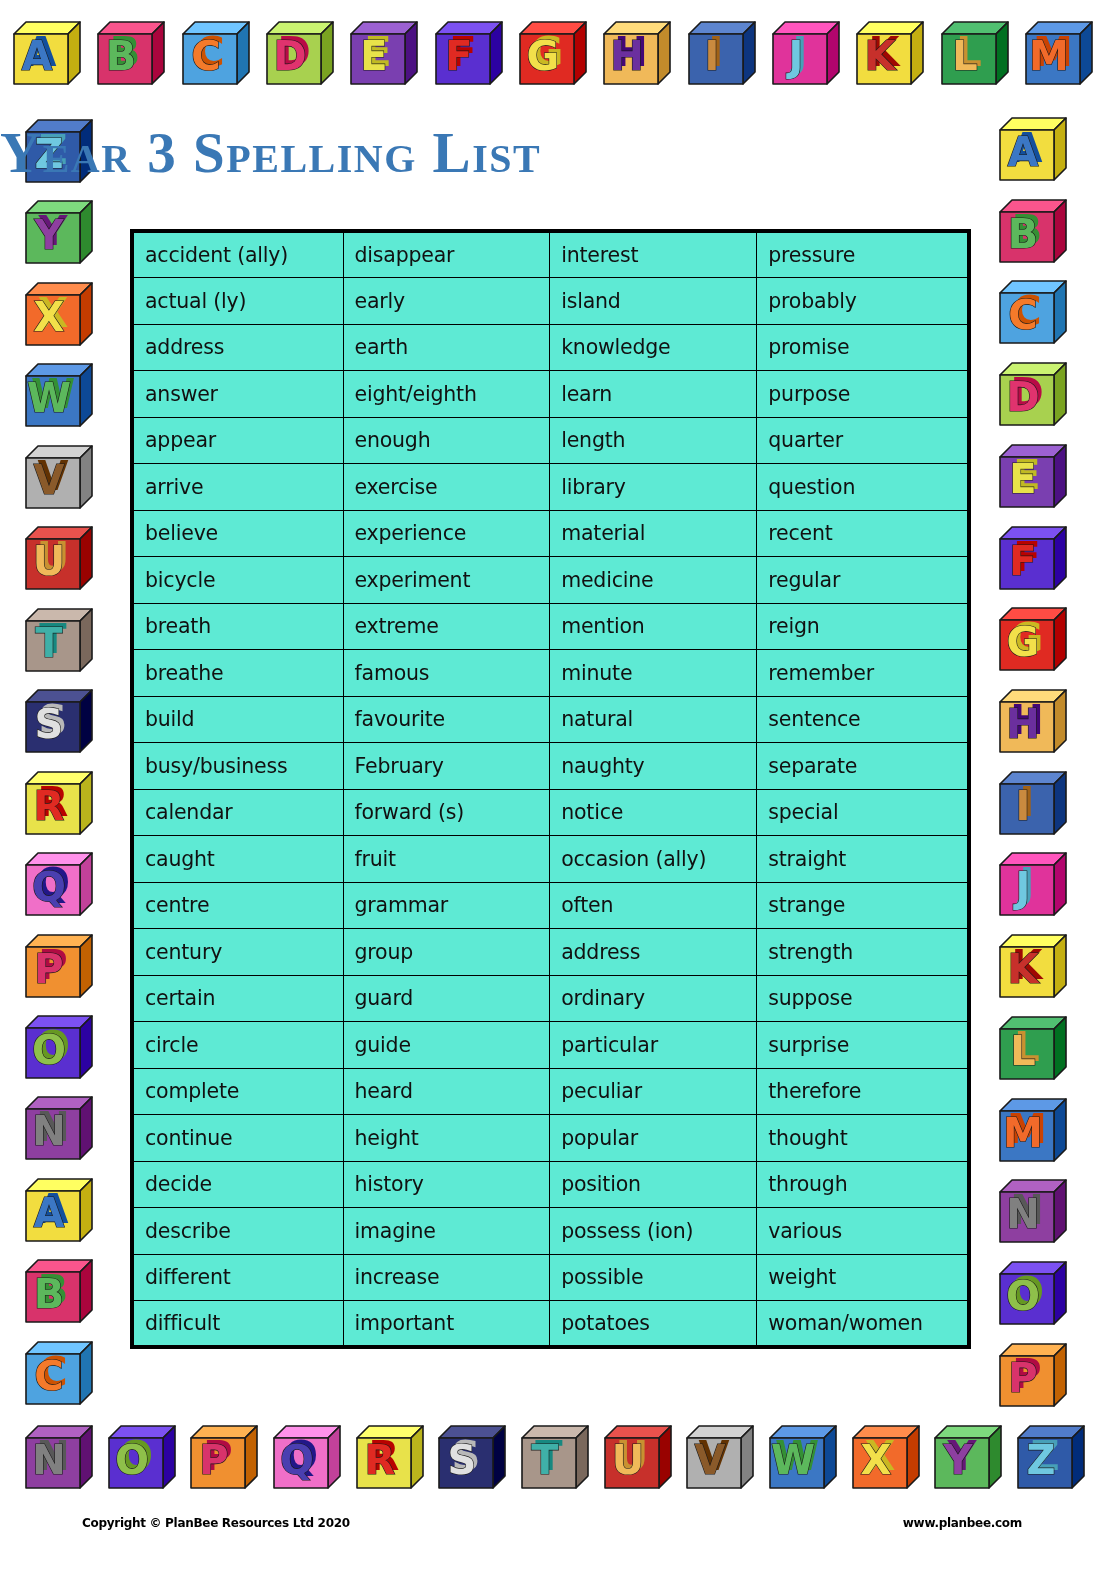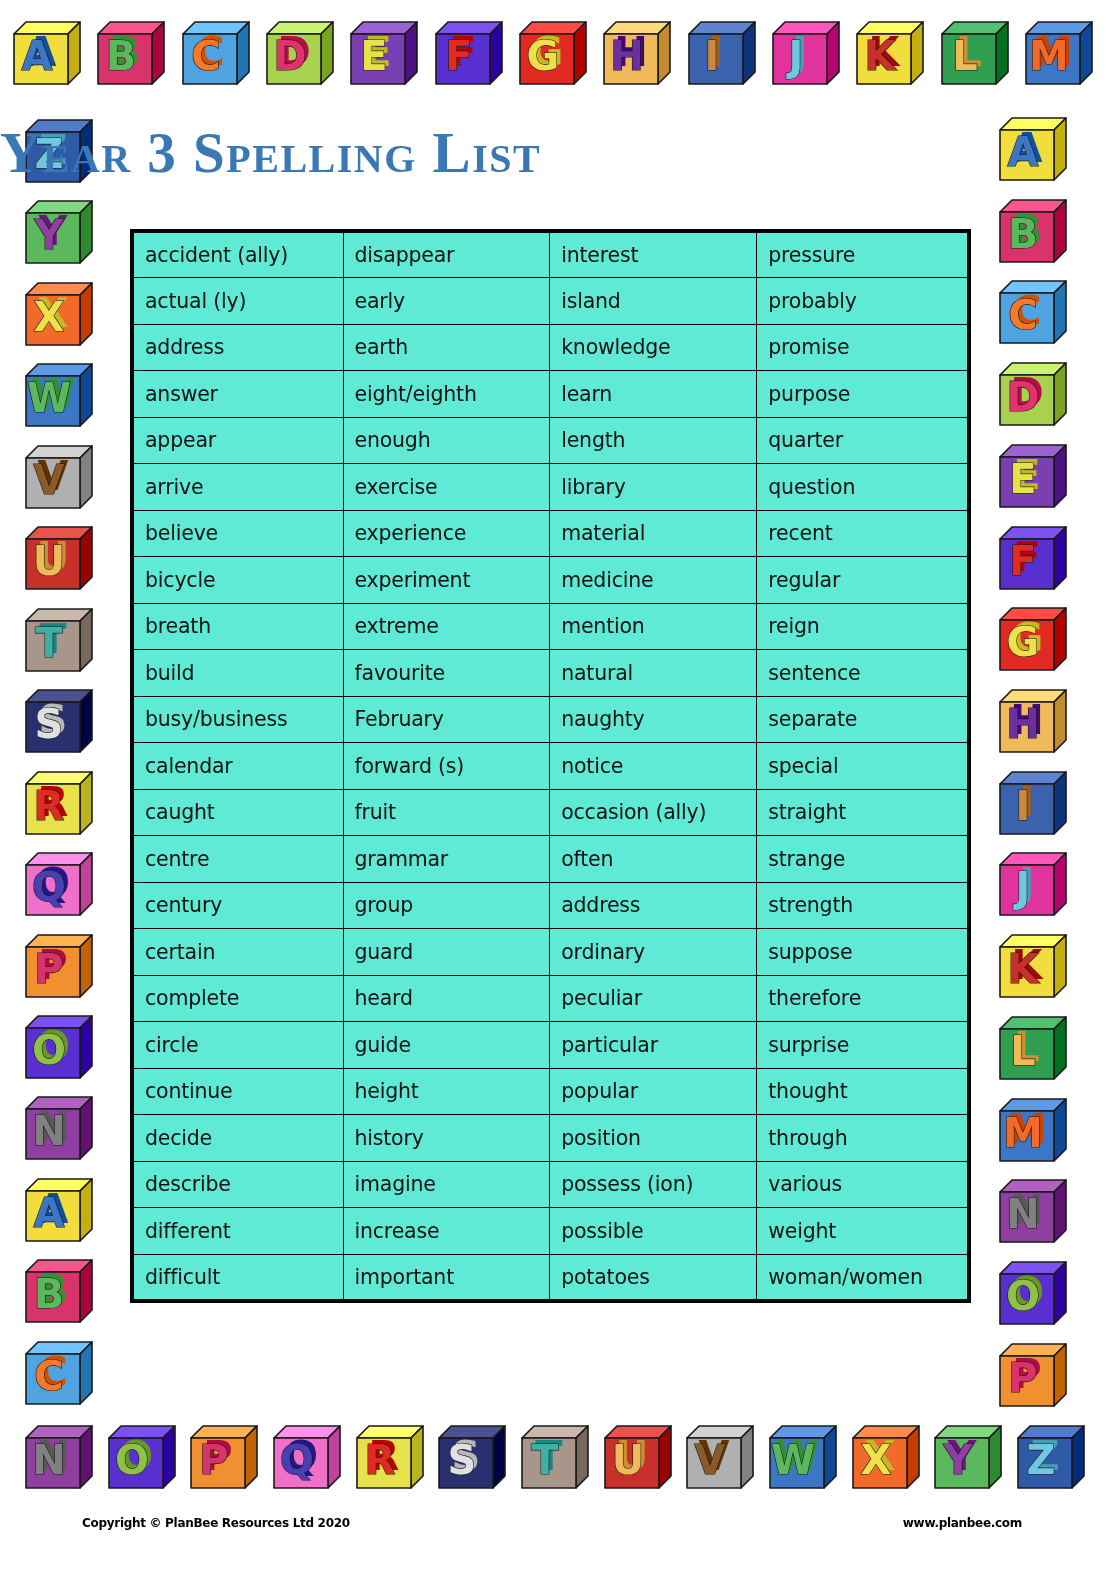--- a/index.html
+++ b/index.html
@@ -890,20 +890,26 @@
           <td class="c3">medicine</td>
           <td class="c4">regular</td>
         </tr>
         <tr>
           <td class="c1">breath</td>
           <td class="c2">extreme</td>
           <td class="c3">mention</td>
           <td class="c4">reign</td>
         </tr>
         <tr>
+          <td class="c1">breathe</td>
+          <td class="c2">famous</td>
+          <td class="c3">minute</td>
+          <td class="c4">remember</td>
+        </tr>
+        <tr>
           <td class="c1">build</td>
           <td class="c2">favourite</td>
           <td class="c3">natural</td>
           <td class="c4">sentence</td>
         </tr>
         <tr>
           <td class="c1">busy/business</td>
           <td class="c2">February</td>
           <td class="c3">naughty</td>
           <td class="c4">separate</td>
@@ -932,32 +938,32 @@
           <td class="c3">address</td>
           <td class="c4">strength</td>
         </tr>
         <tr>
           <td class="c1">certain</td>
           <td class="c2">guard</td>
           <td class="c3">ordinary</td>
           <td class="c4">suppose</td>
         </tr>
         <tr>
+          <td class="c1">circle</td>
+          <td class="c2">guide</td>
+          <td class="c3">particular</td>
+          <td class="c4">surprise</td>
+        </tr>
+        <tr>
           <td class="c1">complete</td>
           <td class="c2">heard</td>
           <td class="c3">peculiar</td>
           <td class="c4">therefore</td>
         </tr>
         <tr>
-          <td class="c1">circle</td>
-          <td class="c2">guide</td>
-          <td class="c3">particular</td>
-          <td class="c4">surprise</td>
-        </tr>
-        <tr>
           <td class="c1">continue</td>
           <td class="c2">height</td>
           <td class="c3">popular</td>
           <td class="c4">thought</td>
         </tr>
         <tr>
           <td class="c1">decide</td>
           <td class="c2">history</td>
           <td class="c3">position</td>
           <td class="c4">through</td>

